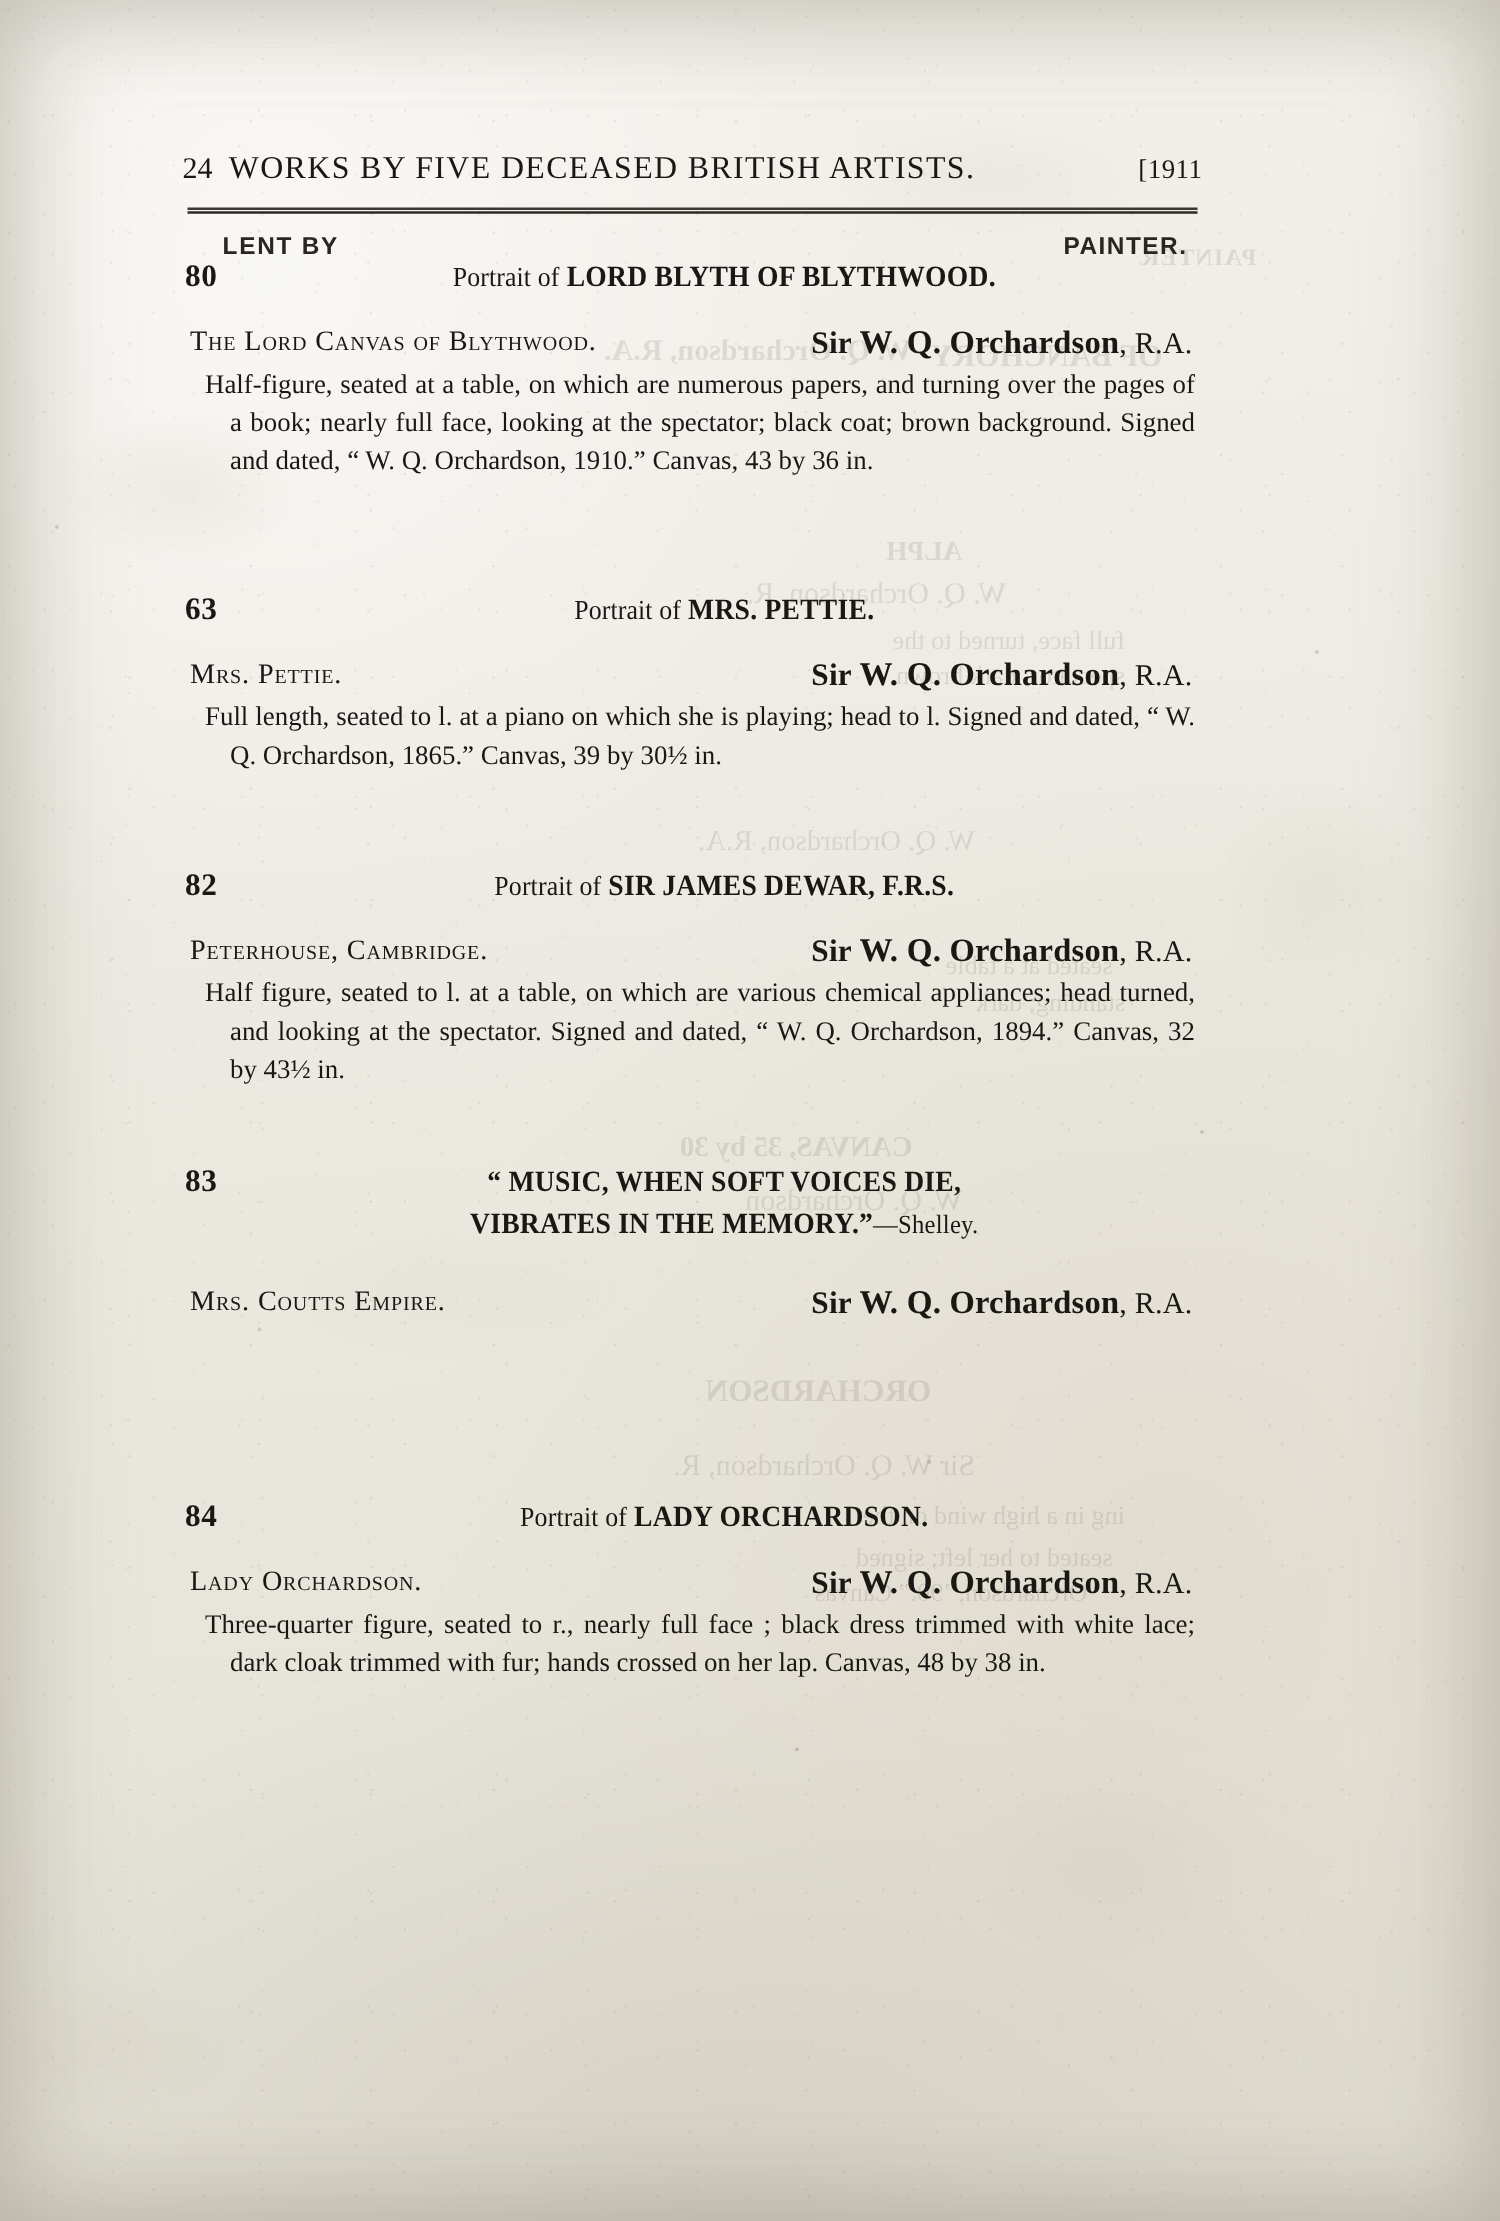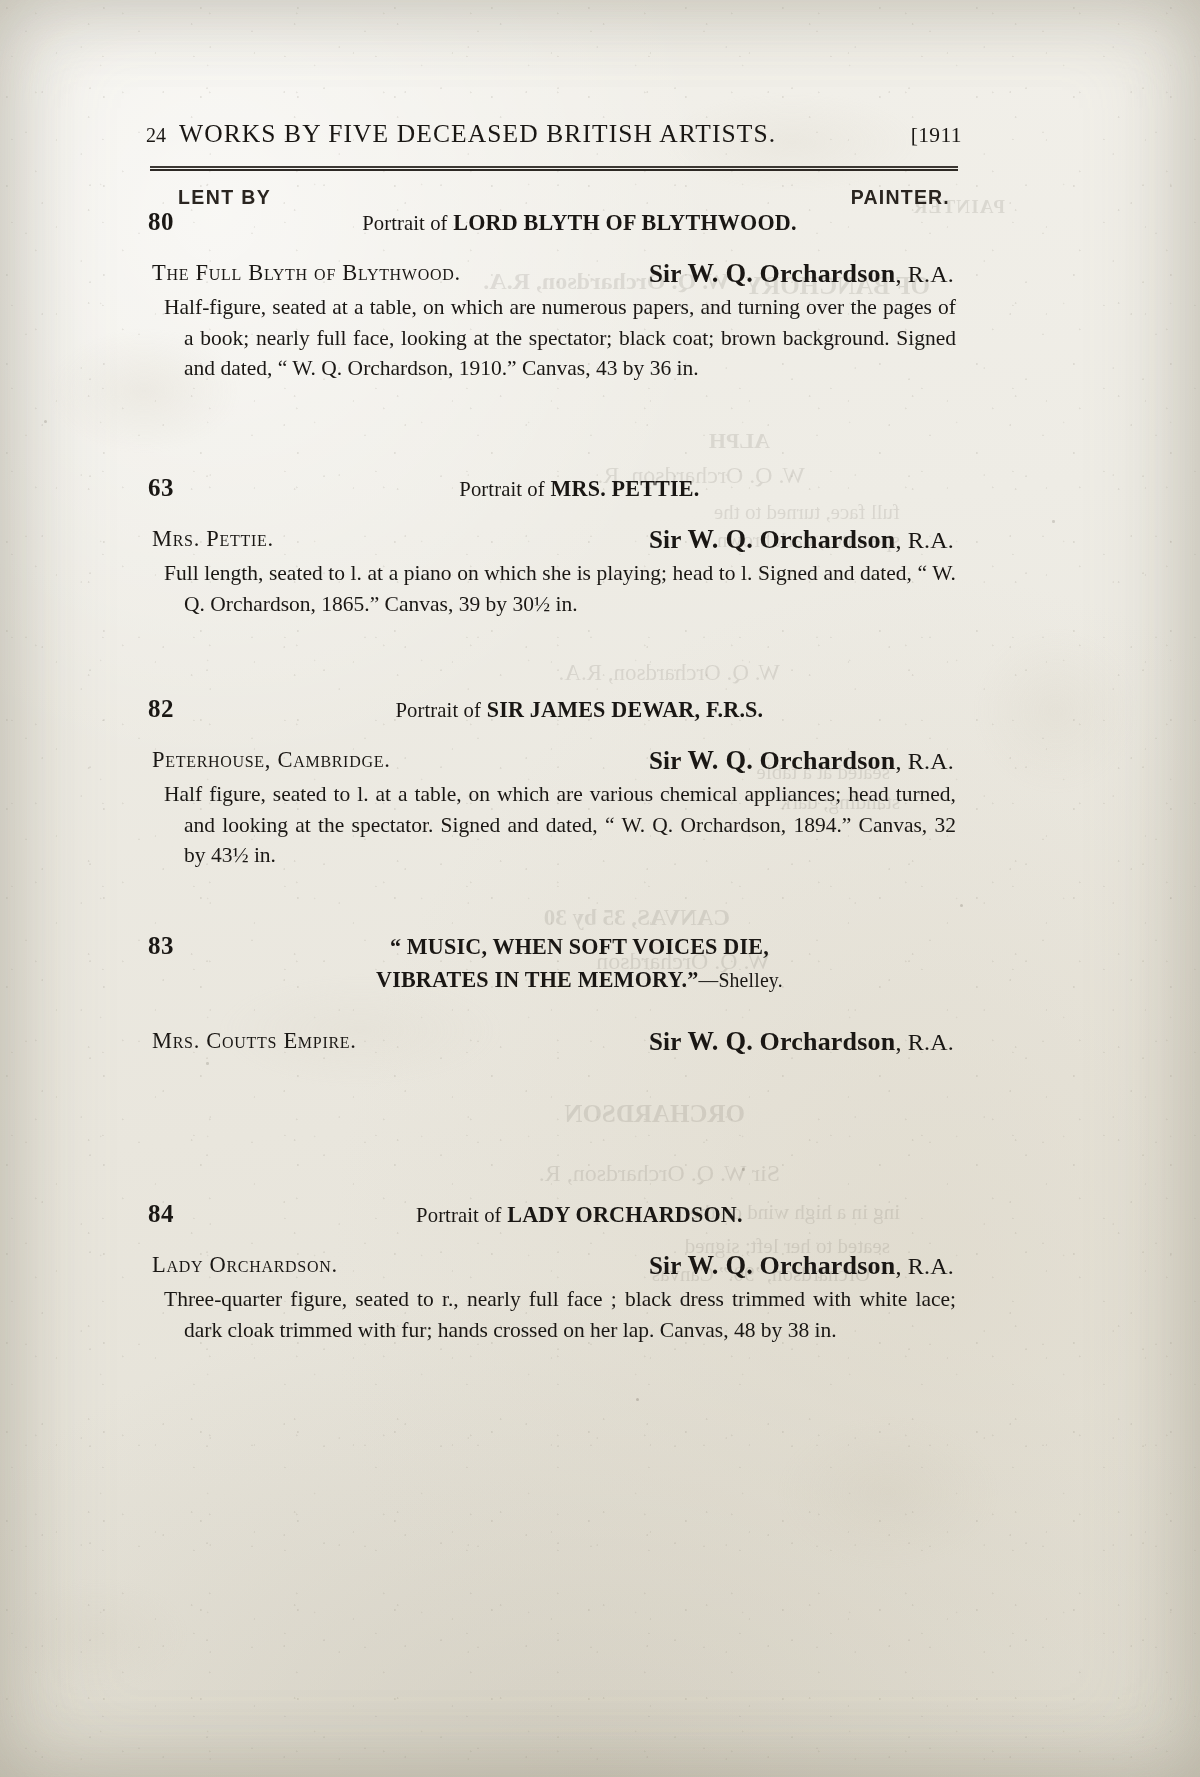--- a/index.html
+++ b/index.html
@@ -100,21 +100,21 @@
     position: absolute;
     top: 119px;
     left: -2px;
     width: 816px;
     display: flex;
     align-items: baseline;
     font-size: 25.5px;
     letter-spacing: 0.6px;
   }
   .rh-folio {
-    font-size: 20px;
+    font-size: 24px;
     margin-right: 13px;
     letter-spacing: 0;
   }
   .rh-title {
     flex: 1;
     letter-spacing: 1.1px;
     white-space: nowrap;
   }
   .rh-year {
     font-size: 21.5px;
@@ -285,21 +285,21 @@
 
     <div class="entry" style="top:208px;">
       <div class="entry-head">
         <span class="entry-num">80</span>
         <div class="entry-title">
           <span class="title-lead">Portrait of</span>
           <span>LORD BLYTH OF BLYTHWOOD.</span>
         </div>
       </div>
       <div class="entry-credit">
-        <span class="lender">The Full Blyth of Blythwood.</span>
+        <span class="lender">The Lord Canvas of Blythwood.</span>
         <span class="painter">
           <span class="pt-sir">Sir</span>
           <span class="pt-init">W. Q.</span>
           <span class="pt-surname">Orchardson</span><span class="pt-ra">, R.A.</span>
         </span>
       </div>
       <div class="entry-desc"><span class="d-first">Half-figure, seated at a table, on which are numerous papers, and turning over the pages of a book; nearly full face, looking at the spectator; black coat; brown background. Signed and dated, “ W. Q. Orchardson, 1910.”  Canvas, 43 by 36 in.</span></div>
     </div>
 
     <div class="entry" style="top:474px;">

